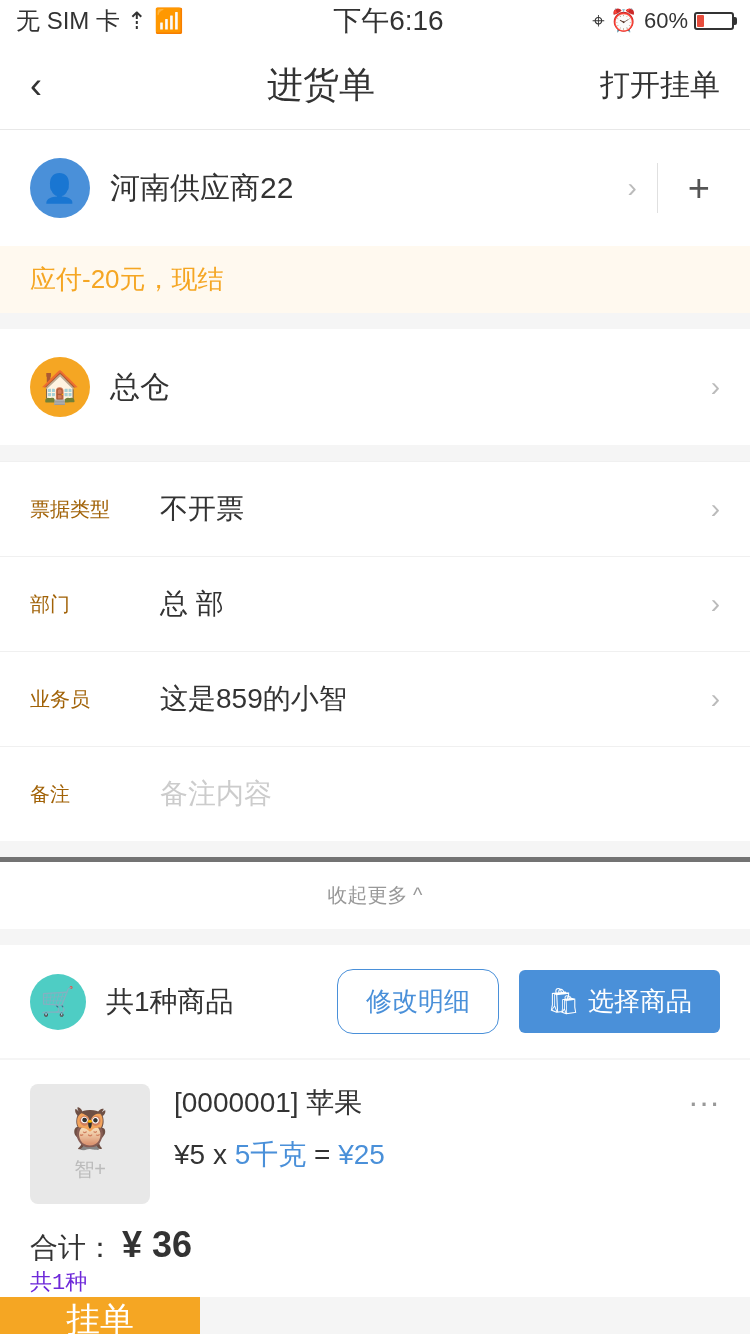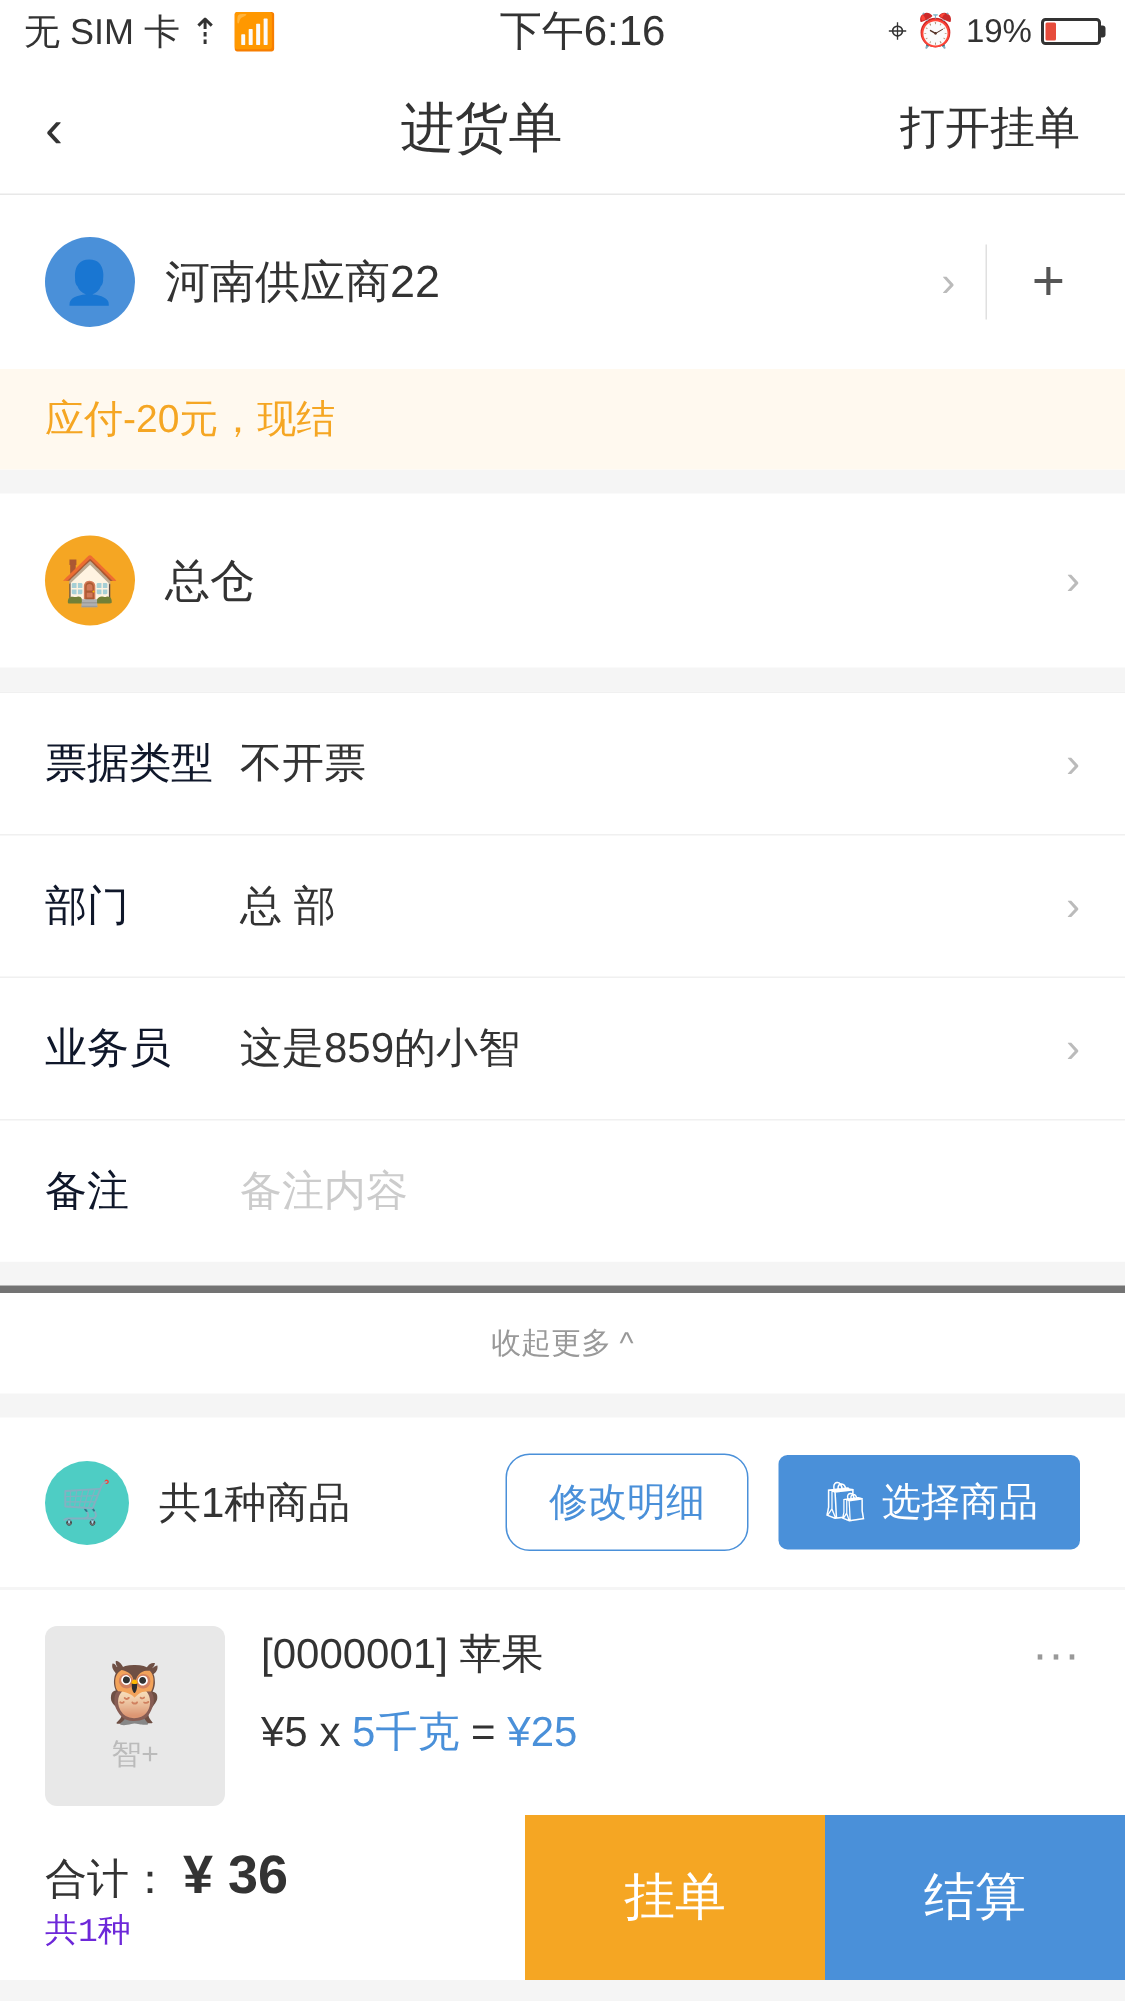--- a/index.html
+++ b/index.html
@@ -151,22 +151,22 @@
 
     
     .form-row {
       display: flex;
       align-items: center;
       padding: 28px 30px;
       border-top: 1px solid #f0f0f0;
       background: #fff;
     }
     .form-label {
-      font-size: 28px;
-      color: #0f172a;
+      font-size: 20px;
+      color: #a16207;
       width: 120px;
       flex-shrink: 0;
     }
     .form-value {
       flex: 1;
       font-size: 28px;
       color: #333;
       margin-left: 10px;
     }
     .form-value.placeholder {
@@ -272,26 +272,27 @@
     }
     .product-more {
       color: #999;
       font-size: 32px;
       cursor: pointer;
     }
 
     
     .bottom-bar {
       position: fixed;
-      bottom: 14px;
+      bottom: 0;
       left: 0;
       width: 750px;
       height: 110px;
       display: flex;
       align-items: stretch;
+      flex-direction: column;
     }
     .bottom-total {
       flex: 1;
       background: #fff;
       display: flex;
       flex-direction: column;
       justify-content: center;
       padding: 0 30px;
     }
     .total-main {
@@ -340,21 +341,21 @@
 
 <div class="status-bar">
   <div class="status-left">
     <span>无 SIM 卡 ⇡</span>
     <span>📶</span>
   </div>
   <div class="status-center">下午6:16</div>
   <div class="status-right">
     <span>⌖</span>
     <span>⏰</span>
-    <span>19%</span>
+    <span>60%</span>
     <span class="battery-icon">
       <span class="battery-fill"></span>
     </span>
   </div>
 </div>
 
 <div class="nav-bar">
   <span class="nav-back">‹</span>
   <span class="nav-title">进货单</span>
   <span class="nav-action">打开挂单</span>

